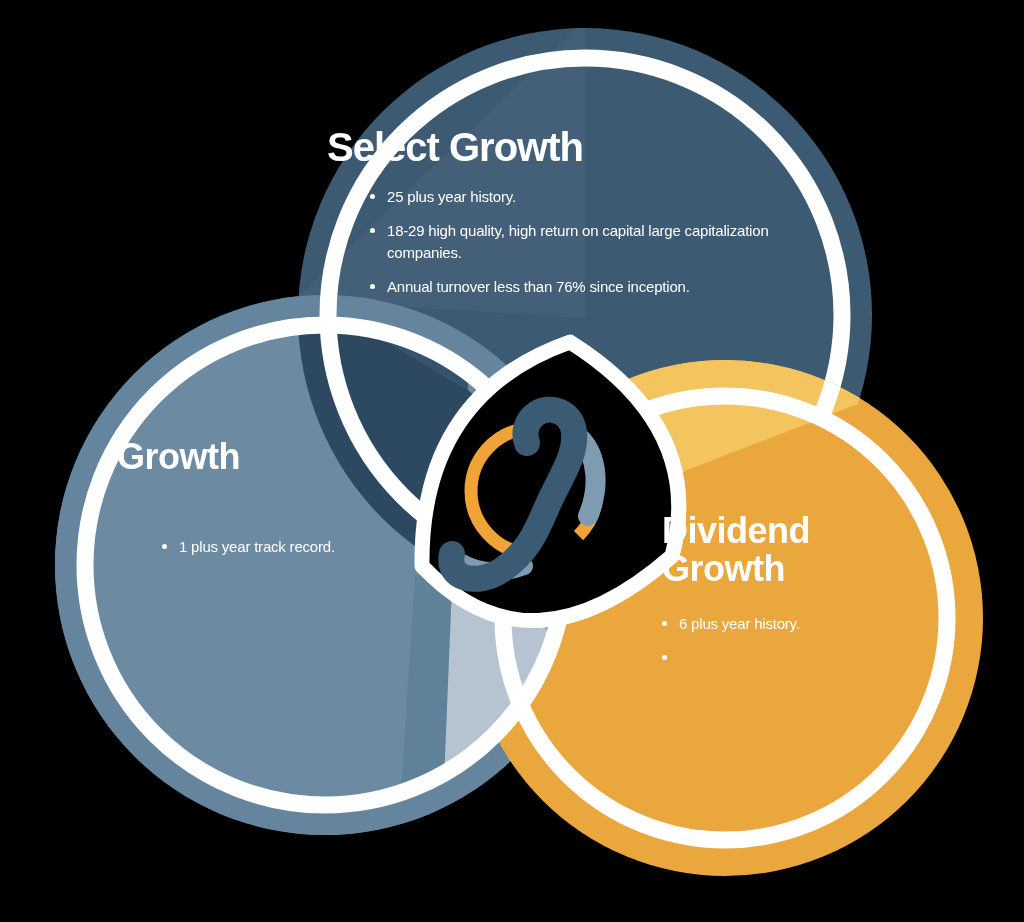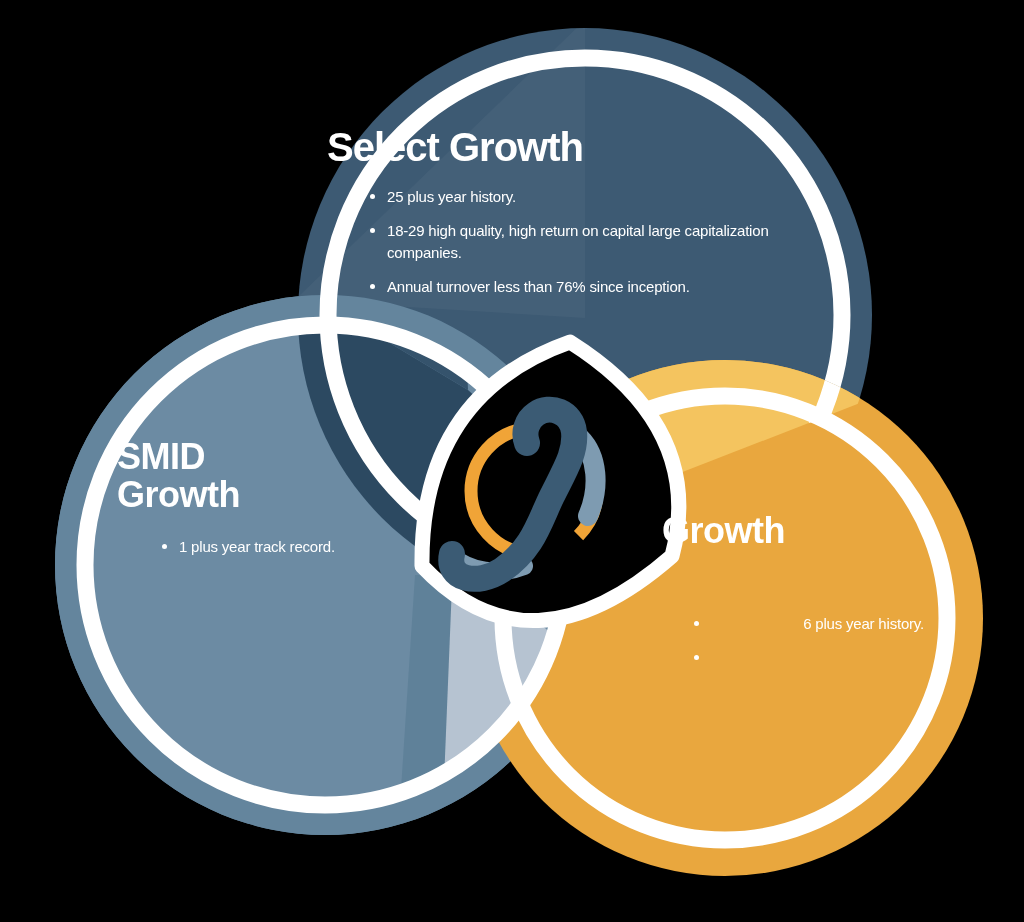--- a/index.html
+++ b/index.html
@@ -8,21 +8,21 @@
   #stage{position:absolute;left:0;top:0;width:1024px;height:922px;}
   svg{position:absolute;left:0;top:0;}
   .txt{position:absolute;color:#fff;}
   .title{font-weight:bold;text-align:left;letter-spacing:-0.5px;line-height:1.06;}
   .title-select{left:327px;top:126px;width:500px;font-size:40px;letter-spacing:-1px;}
   .title-smid{left:117px;top:438px;width:210px;font-size:36px;}
   .title-dividend{left:662px;top:512px;width:240px;font-size:36px;}
   .bullets{position:absolute;}
   .bullets-select{left:368px;top:186px;width:430px;}
   .bullets-smid{left:160px;top:536px;width:178px;}
-  .bullets-dividend{left:692px;top:613px;width:232px;text-align:right;}
+  .bullets-dividend{left:660px;top:613px;width:232px;}
   .bi{position:relative;padding-left:19px;margin-bottom:12px;
       font-size:15px;line-height:22px;letter-spacing:-0.2px;color:#fff;}
   .dot{position:absolute;left:2px;top:8px;width:5px;height:5px;border-radius:50%;
        background:#fff;}
 </style>
 </head>
 <body>
 
 <div id="stage">
 
@@ -104,31 +104,31 @@
       <span class="dot"></span>
       <span>18-29 high quality, high return on capital large capitalization companies.</span>
     </div>
     <div class="bi">
       <span class="dot"></span>
       <span>Annual turnover less than 76% since inception.</span>
     </div>
   </div>
 
   <div class="txt title title-smid">
-    <div>SMID</div>
     <div>Growth</div>
   </div>
   <div class="bullets bullets-smid">
     <div class="bi">
       <span class="dot"></span>
       <span>1 plus year track record.</span>
     </div>
   </div>
 
   <div class="txt title title-dividend">
+    <div>Dividend</div>
     <div>Growth</div>
   </div>
   <div class="bullets bullets-dividend">
     <div class="bi">
       <span class="dot"></span>
       <span>6 plus year history.</span>
     </div>
     <div class="bi">
       <span class="dot"></span>
     </div>

